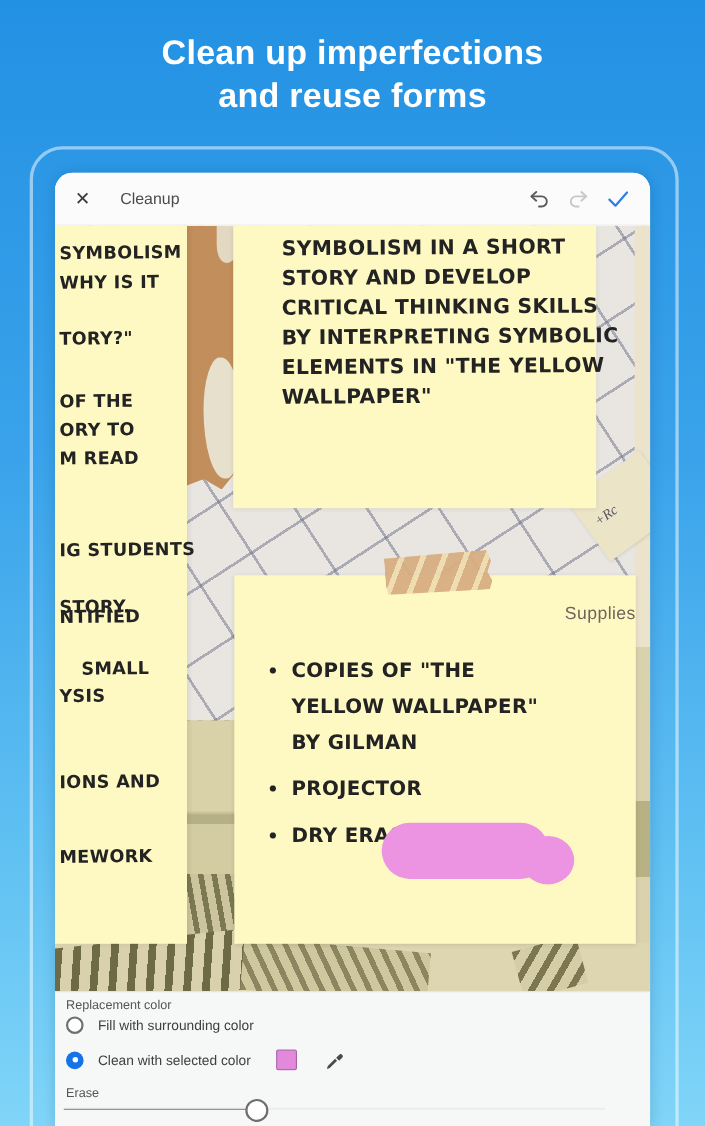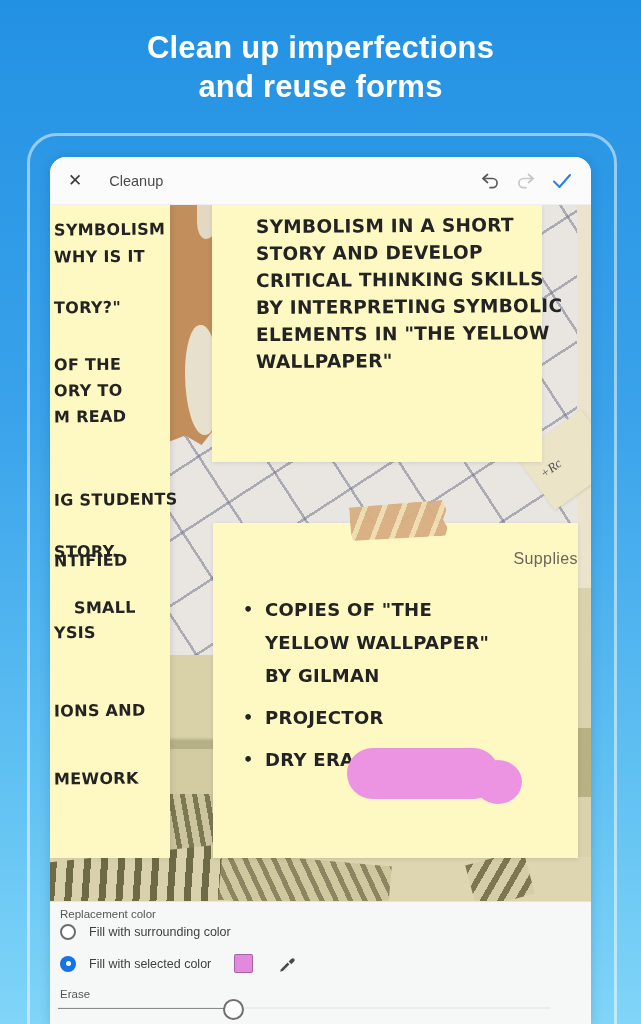--- a/index.html
+++ b/index.html
@@ -199,21 +199,21 @@
   <div class="panel">
     <div class="panel-label">Replacement color</div>
 
     <div class="radio-row" style="top:22px;">
       <span class="radio off"></span>
       <span class="radio-label">Fill with surrounding color</span>
     </div>
 
     <div class="radio-row" style="top:52px;">
       <span class="radio on"></span>
-      <span class="radio-label">Fill with selected color</span>
+      <span class="radio-label">Clean with selected color</span>
       <span class="swatch" style="background: rgb(226, 137, 220);"></span>
       <span class="dropper">
         <svg width="18" height="18" viewBox="0 0 18 18">
           <path d="M3 14.2 L9.6 7.6 L11.4 9.4 L4.8 16 L2.2 16.8 Z" fill="#4a4a4a"></path>
           <path d="M10.6 6.6 L13.4 3.8 a1.9 1.9 0 0 1 2.7 2.7 L13.3 9.3 Z" fill="#4a4a4a"></path>
         </svg>
       </span>
     </div>
 
     <div class="size-label">Erase</div>

